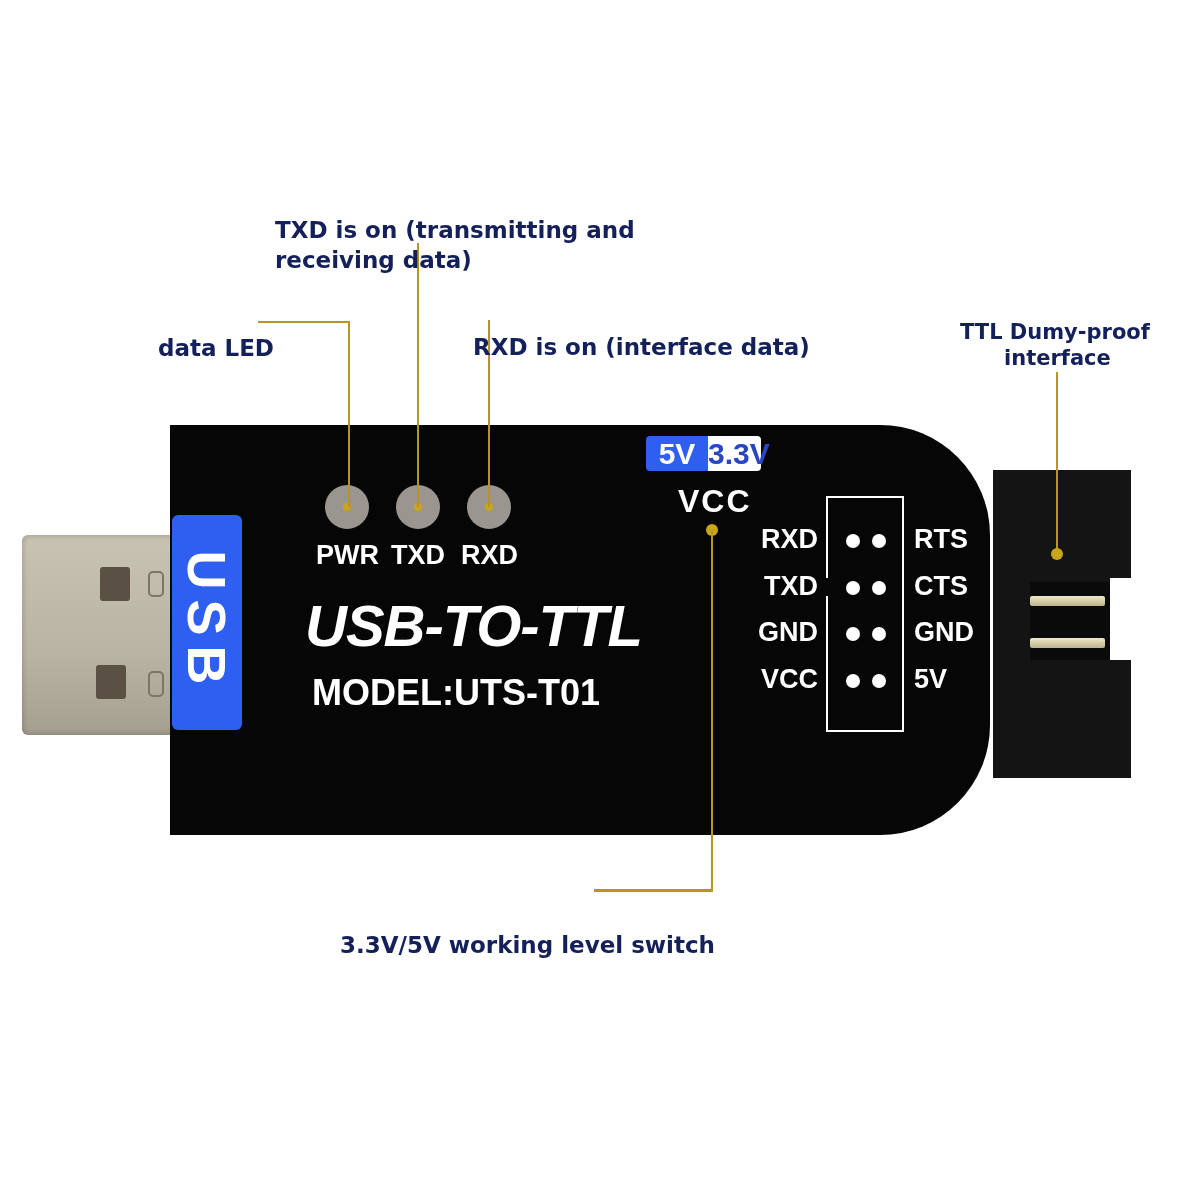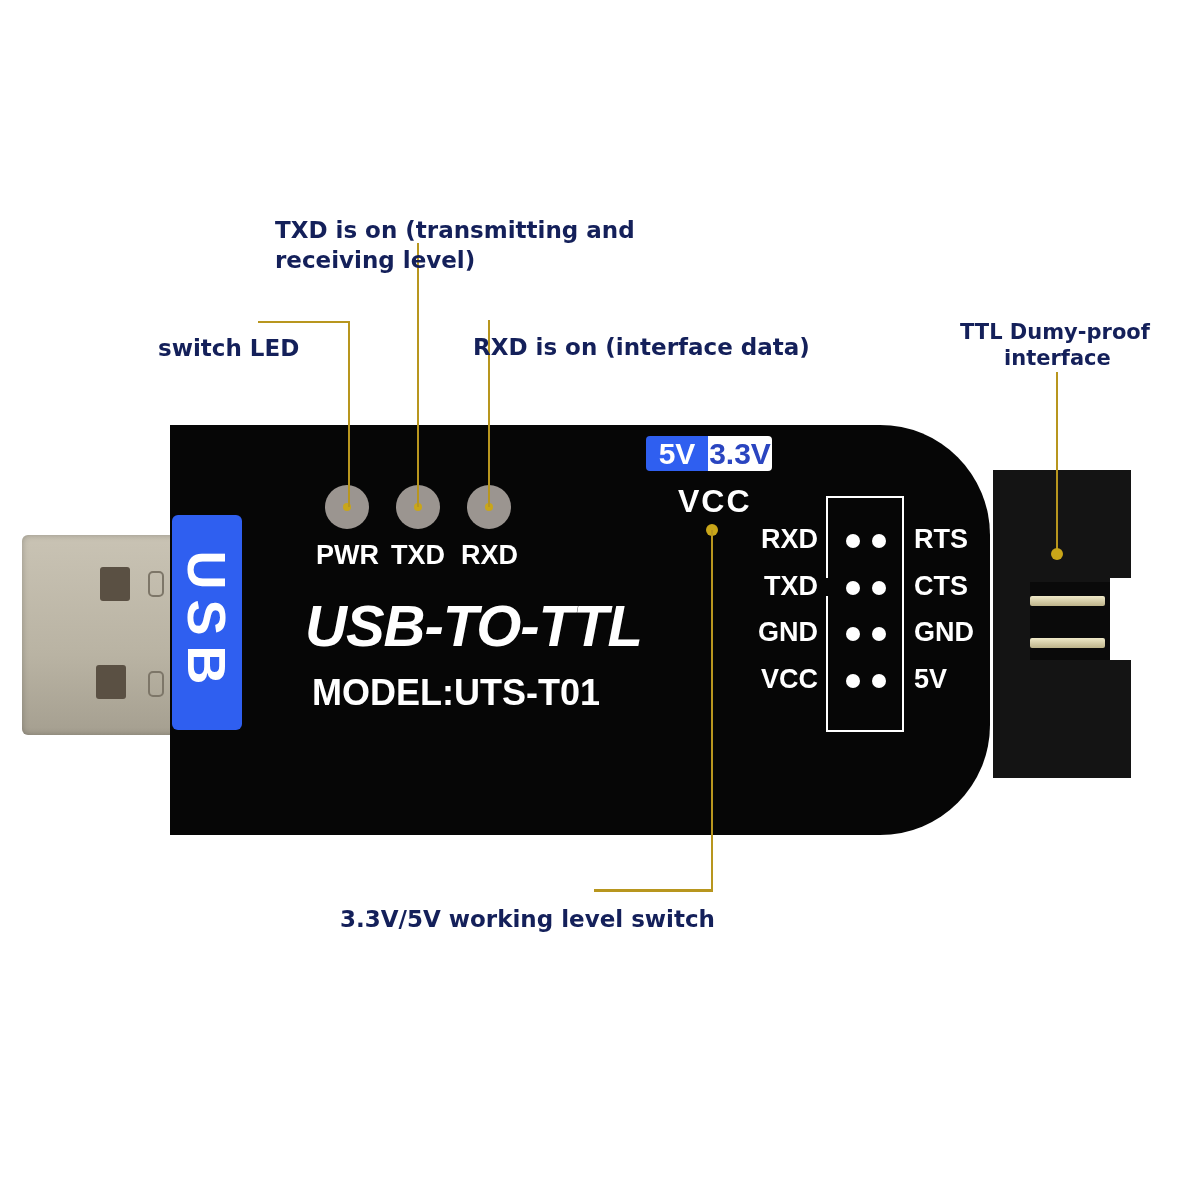--- a/index.html
+++ b/index.html
@@ -75,21 +75,21 @@
   </div>
 
 <div class="led-label" style="left:316px; top:540px;">PWR</div>
 <div class="led-label" style="left:391px; top:540px;">TXD</div>
 <div class="led-label" style="left:461px; top:540px;">RXD</div>
 
 <div class="title">USB-TO-TTL</div>
 <div class="model">MODEL:UTS-T01</div>
 
 <div class="volt" style="left:646px; width:62px; background:#2f5ff0; color:#fff; border-radius:4px 0 0 4px;">5V</div>
-<div class="volt" style="left:708px; width:64px; background:#fff; color:#2a45c0; border-radius:0 4px 4px 0;">3.3V</div>
+<div class="volt" style="left:708px; width:53px; background:#fff; color:#2a45c0; border-radius:0 4px 4px 0;">3.3V</div>
 <div class="vcc-label">VCC</div>
 
 <div class="pin-box"></div>
 <div class="pin-gap" style="left:824px; top:578px; height:18px;"></div>
 
 <div class="pin-row" style="top:524px;">
   <div class="pin-l" style="left:748px;">RXD</div>
   <div class="pin-dot" style="left:846px; top:10px;"></div>
   <div class="pin-dot" style="left:872px; top:10px;"></div>
   <div class="pin-r" style="left:914px;">RTS</div>
@@ -120,19 +120,19 @@
 
 <div class="gold" style="left:488px; top:320px; width:2px; height:187px;"></div>
 
 <div class="anchor-dot" style="left:706px; top:524px;"></div>
 <div class="gold" style="left:711px; top:530px; width:2px; height:362px;"></div>
 <div class="gold" style="left:594px; top:889px; width:119px; height:3px;"></div>
 
 <div class="gold" style="left:1056px; top:372px; width:2px; height:180px;"></div>
 <div class="anchor-dot" style="left:1051px; top:548px;"></div>
 
-<div class="abs callout" style="left:158px; top:334px;">switch LED</div>
+<div class="abs callout" style="left:158px; top:334px;">data LED</div>
 <div class="abs callout" style="left:275px; top:216px;">TXD is on (transmitting and</div>
-<div class="abs callout" style="left:275px; top:246px;">receiving level)</div>
+<div class="abs callout" style="left:275px; top:246px;">receiving data)</div>
 <div class="abs callout" style="left:473px; top:333px;">RXD is on (interface data)</div>
 <div class="abs callout" style="left:960px; top:318px; font-size:21px;">TTL Dumy-proof</div>
 <div class="abs callout" style="left:1004px; top:344px; font-size:21px;">interface</div>
-<div class="abs callout" style="left:340px; top:905px;">3.3V/5V working level switch</div>
+<div class="abs callout" style="left:340px; top:931px;">3.3V/5V working level switch</div>
 
 </body></html>

